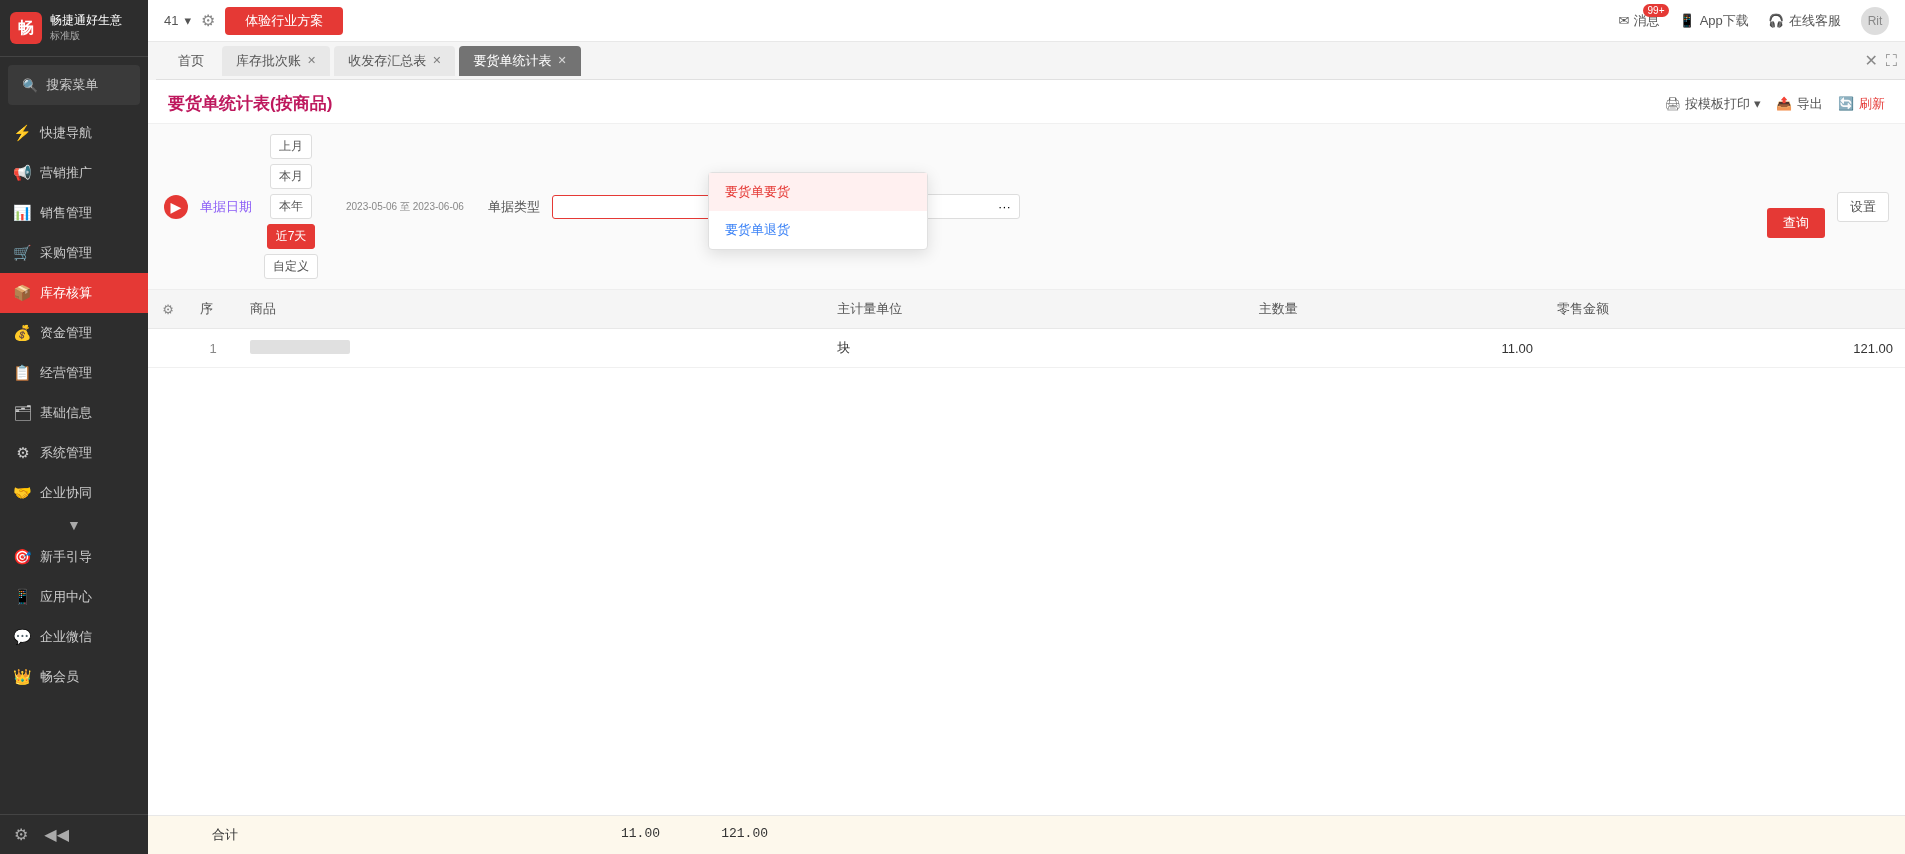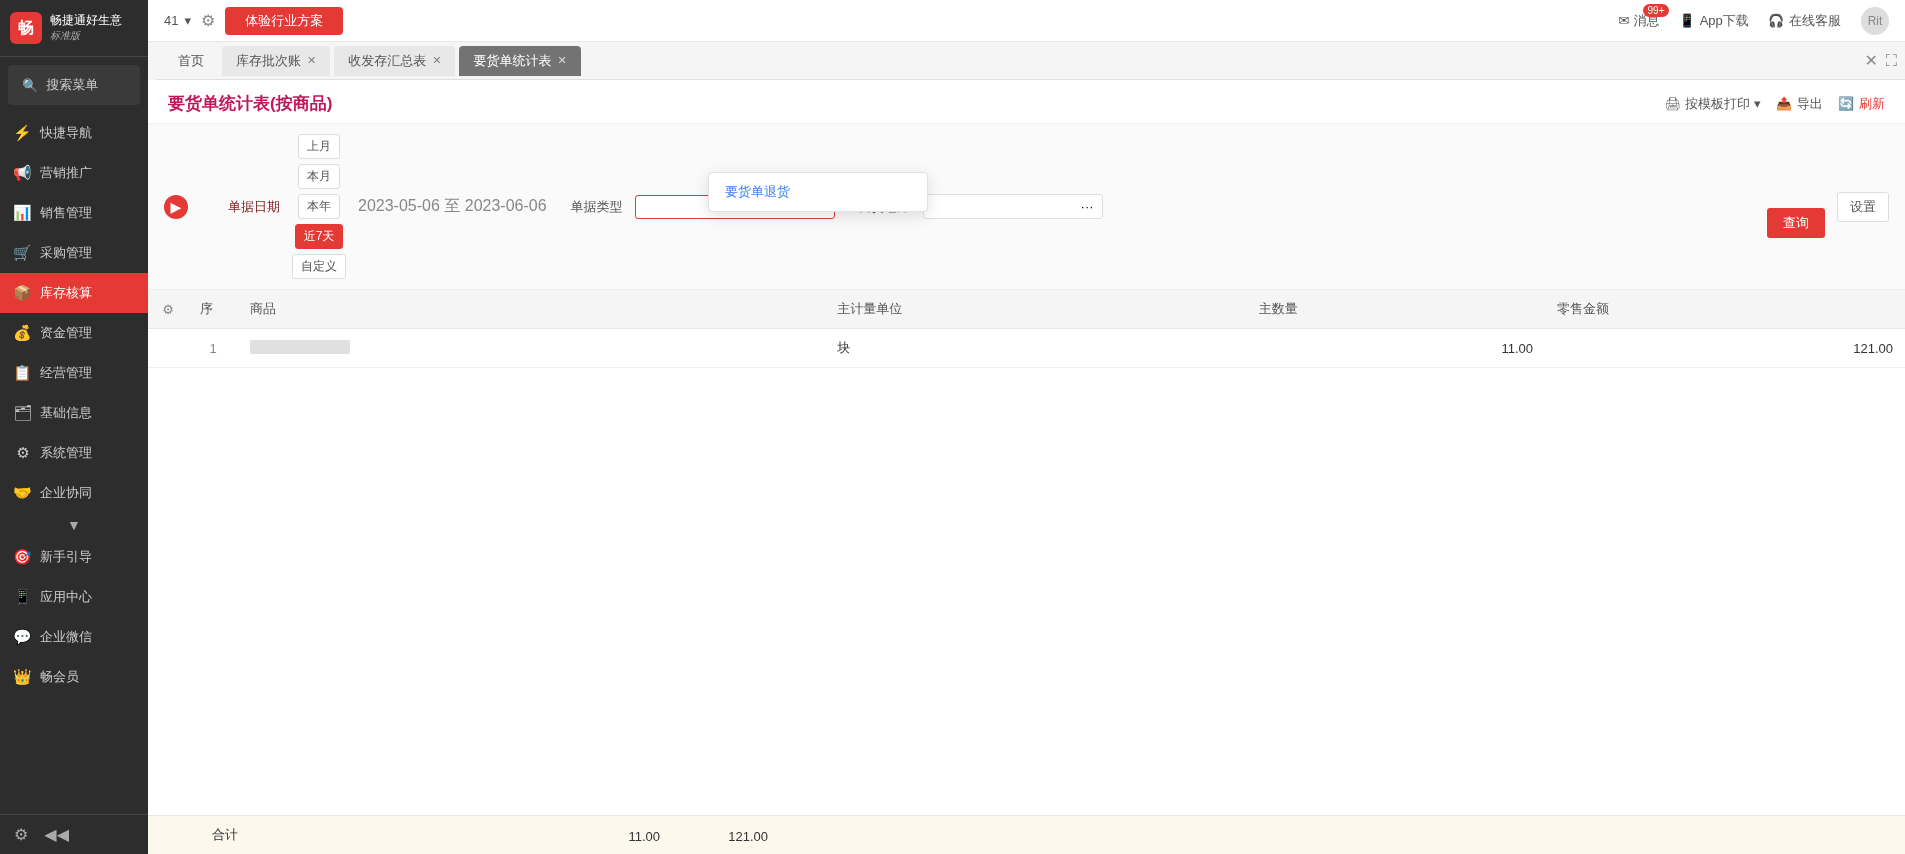--- a/index.html
+++ b/index.html
@@ -36,21 +36,20 @@
       flex-shrink: 0;
     }
     .sidebar-logo-text {
       font-size: 12px;
       color: #fff;
       line-height: 1.3;
     }
     .sidebar-logo-sub {
       font-size: 10px;
       color: #aaa;
-      font-style: italic;
     }
     .sidebar-search {
       display: flex;
       align-items: center;
       padding: 8px 10px;
       background: #3a3a3a;
       margin: 8px;
       border-radius: 4px;
       color: #bbb;
       cursor: pointer;
@@ -273,42 +272,42 @@
       background: #e53935;
       border-radius: 50%;
       display: flex;
       align-items: center;
       justify-content: center;
       color: #fff;
       cursor: pointer;
       font-size: 14px;
       flex-shrink: 0;
     }
-    .filter-label { color: #7f1d1d; font-size: 13px; white-space: nowrap; margin-left: 28px; }
+    .filter-label { color: #8b5cf6; font-size: 13px; white-space: nowrap; }
     .filter-date-buttons {
       display: flex;
       align-items: center;
       gap: 5px;
       flex-direction: column;
     }
     .date-btn {
       padding: 3px 8px;
       border: 1px solid #ddd;
       background: #fff;
       border-radius: 3px;
       cursor: pointer;
       font-size: 12px;
       color: #555;
     }
     .date-btn.active-red {
       background: #e53935;
       color: #fff;
       border-color: #e53935;
     }
-    .date-range { font-size: 16px; color: #888; margin-left: 0; }
+    .date-range { font-size: 10px; color: #888; margin-left: 16px; }
     .filter-type-label { color: #555; font-size: 13px; margin-left: 12px; }
     .filter-select-box {
       display: flex;
       align-items: center;
       border: 1px solid #e53935;
       border-radius: 3px;
       padding: 4px 8px;
       min-width: 200px;
       background: #fff;
       justify-content: space-between;
@@ -407,25 +406,26 @@
       background: #e0e0e0;
       border-radius: 2px;
     }
     td.number { text-align: right; }
 
     
     .table-footer {
       background: #fdf8ec;
       border-top: 1px solid #e8e8e8;
       display: flex;
-      align-items: flex-end;
+      align-items: flex-start;
       padding: 10px 12px;
       font-size: 13px;
       color: #333;
       flex-shrink: 0;
+      font-family: Liberation Mono, monospace;
     }
     .total-label { width: 380px; padding-left: 52px; }
     .total-val { width: 120px; text-align: right; font-weight: 500; }
     .total-val2 { width: 100px; text-align: right; font-weight: 500; margin-left: 8px; }
   </style>
 </head>
 <body>
 
 <div class="sidebar">
   <div class="sidebar-logo">
@@ -617,20 +617,21 @@
       <span class="filter-warehouse-label">要货仓库</span>
       <div class="filter-warehouse-box">
         <span style="color:#bbb;">&nbsp;</span>
         <span>···</span>
       </div>
 
       <button class="query-btn">查询</button>
       <button class="settings-btn">设置</button>
 
       <div class="dropdown-overlay">
+        <div class="dropdown-item selected">要货单要货</div>
         <div class="dropdown-item">要货单退货</div>
       </div>
     </div>
 
     <div class="table-wrap">
       <table>
         <thead>
           <tr>
             <th class="col-settings">⚙</th>
             <th>序</th>

